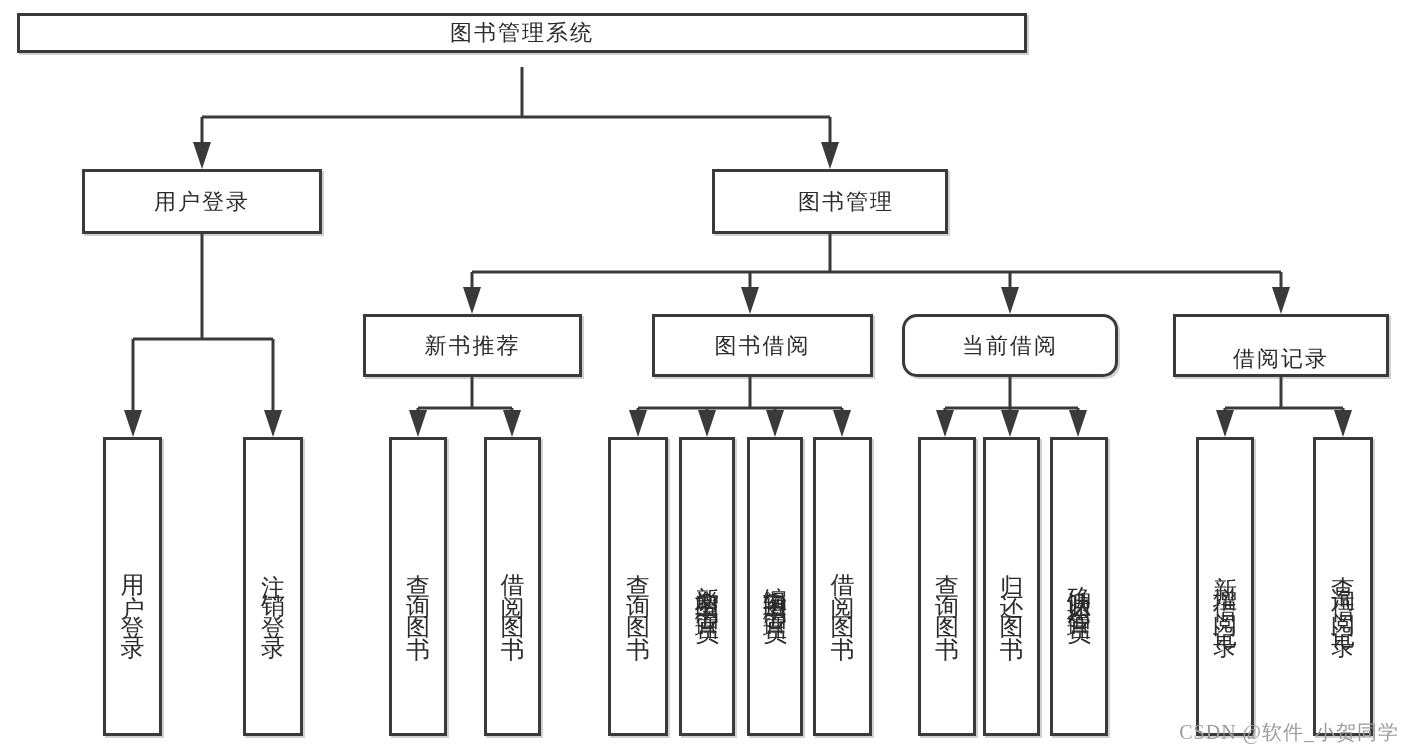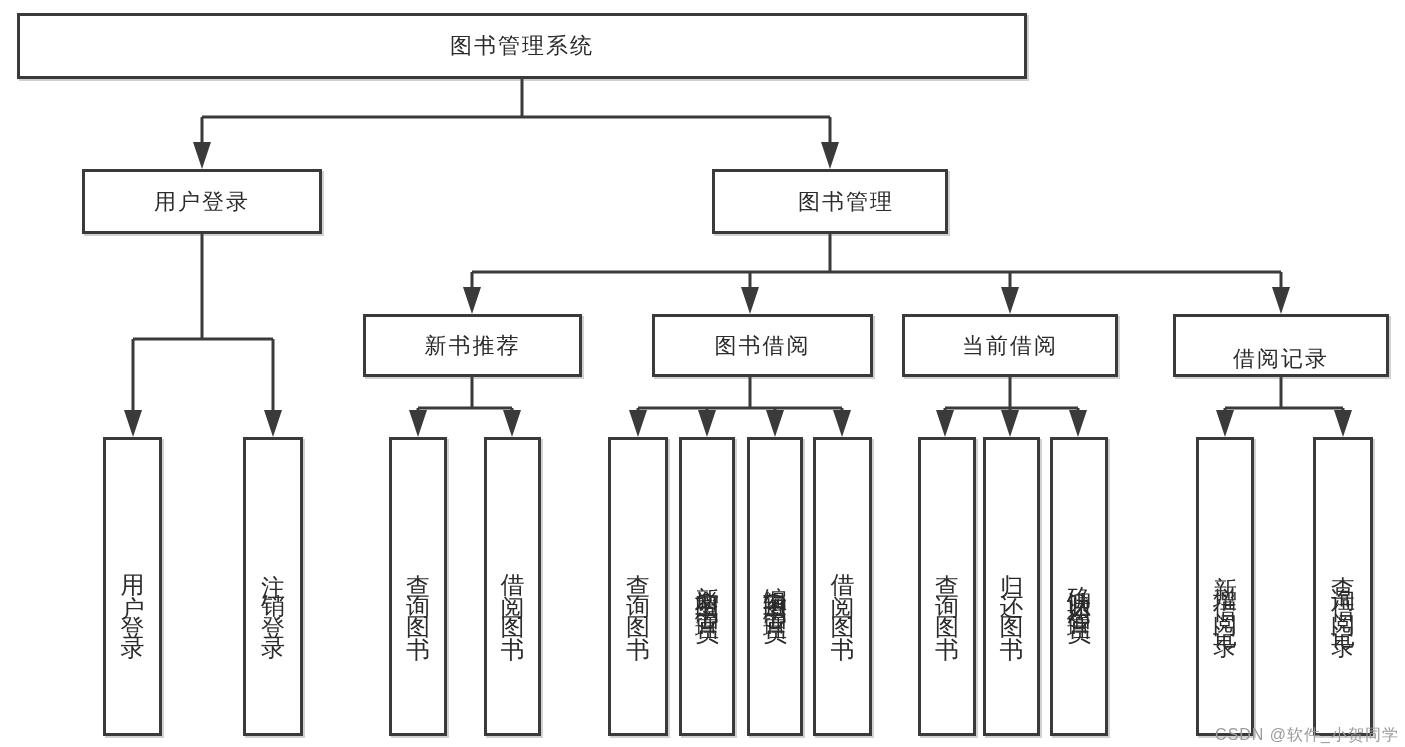--- a/index.html
+++ b/index.html
@@ -19,22 +19,22 @@
     box-shadow:2px 2px 0 rgba(90,90,90,0.28);
   }
   .h-node span{font-size:22px; letter-spacing:2px; white-space:nowrap;}
   .leaf span{
     writing-mode:vertical-rl; text-orientation:mixed; font-size:24px; line-height:1;
   }
   .ls-a span{letter-spacing:21px; margin-top:21px;}
   .ls-b span{letter-spacing:5px;  margin-top:5px;}
   .ls-c span{letter-spacing:12px; margin-top:12px;}
   .watermark{
-    position:absolute; right:6px; bottom:1px; font-size:16px; letter-spacing:1px;
-    color:var(--watermark); z-index:10; white-space:nowrap;
+    position:absolute; right:6px; bottom:1px; font-size:20px; letter-spacing:1px;
+    color:var(--watermark); z-index:10; white-space:nowrap;font-family:Liberation Serif, serif;
   }
 </style>
 </head>
 <body>
 
 <div class="canvas">
 
   <svg class="wires" viewBox="0 0 1405 747">
     <path d="M522 67 V117 M202 117 H830 M202 117 V145 M830 117 V145"></path>
     <path d="M202 234 V339 M133 339 H273 M133 339 V413 M273 339 V413"></path>
@@ -58,38 +58,38 @@
     <polygon points="707,437 698,410 716,410"></polygon>
     <polygon points="775,437 766,410 784,410"></polygon>
     <polygon points="842,437 833,410 851,410"></polygon>
     <polygon points="945,437 936,410 954,410"></polygon>
     <polygon points="1010,437 1001,410 1019,410"></polygon>
     <polygon points="1078,437 1069,410 1087,410"></polygon>
     <polygon points="1225,437 1216,410 1234,410"></polygon>
     <polygon points="1343,437 1334,410 1352,410"></polygon>
   </svg>
 
-  <div class="node h-node" style="left:17px; top:13px; width:1010px; height:66px;">
+  <div class="node h-node" style="left:17px; top:13px; width:1010px; height:40px;">
     <span>图书管理系统</span>
   </div>
 
   <div class="node h-node" style="left:82px; top:169px; width:240px; height:65px;">
     <span>用户登录</span>
   </div>
   <div class="node h-node" style="left:712px; top:169px; width:236px; height:65px;padding-left:32px;">
     <span>图书管理</span>
   </div>
 
   <div class="node h-node" style="left:363px; top:314px; width:219px; height:63px;text-align:right;">
     <span>新书推荐</span>
   </div>
   <div class="node h-node" style="left:652px; top:314px; width:221px; height:63px;">
     <span>图书借阅</span>
   </div>
-  <div class="node h-node" style="left:902px; top:314px; width:216px; height:63px;">
+  <div class="node h-node" style="left:902px; top:314px; width:216px; height:63px;border-radius:15px;">
     <span>当前借阅</span>
   </div>
   <div class="node h-node" style="left:1173px; top:314px; width:216px; height:63px;align-items:flex-end;">
     <span>借阅记录</span>
   </div>
 
   <div class="node leaf ls-a" style="left:103px; top:437px; width:59px; height:299px;">
     <span>用户登录</span>
   </div>
   <div class="node leaf ls-a" style="left:243px; top:437px; width:60px; height:299px;">

